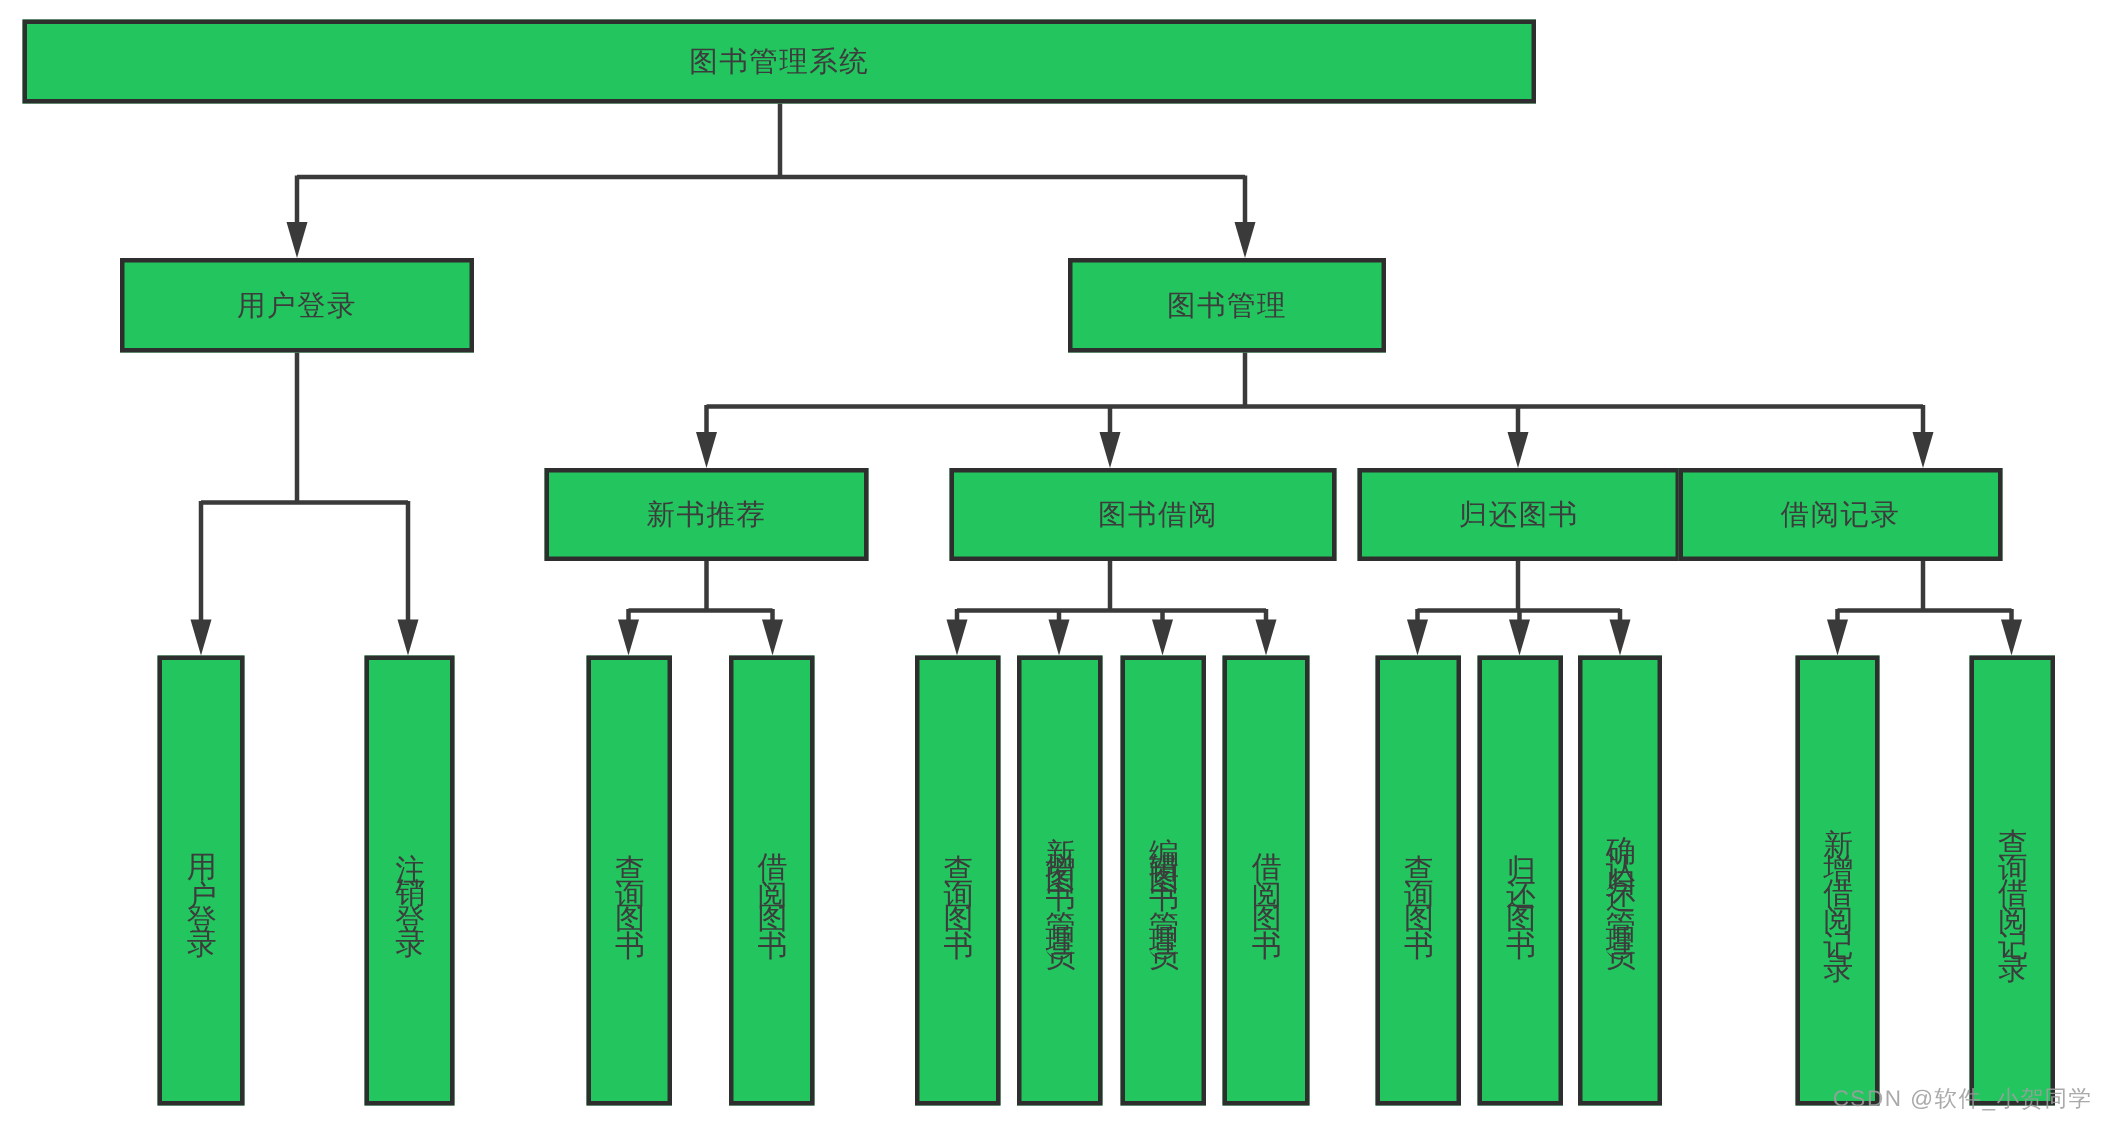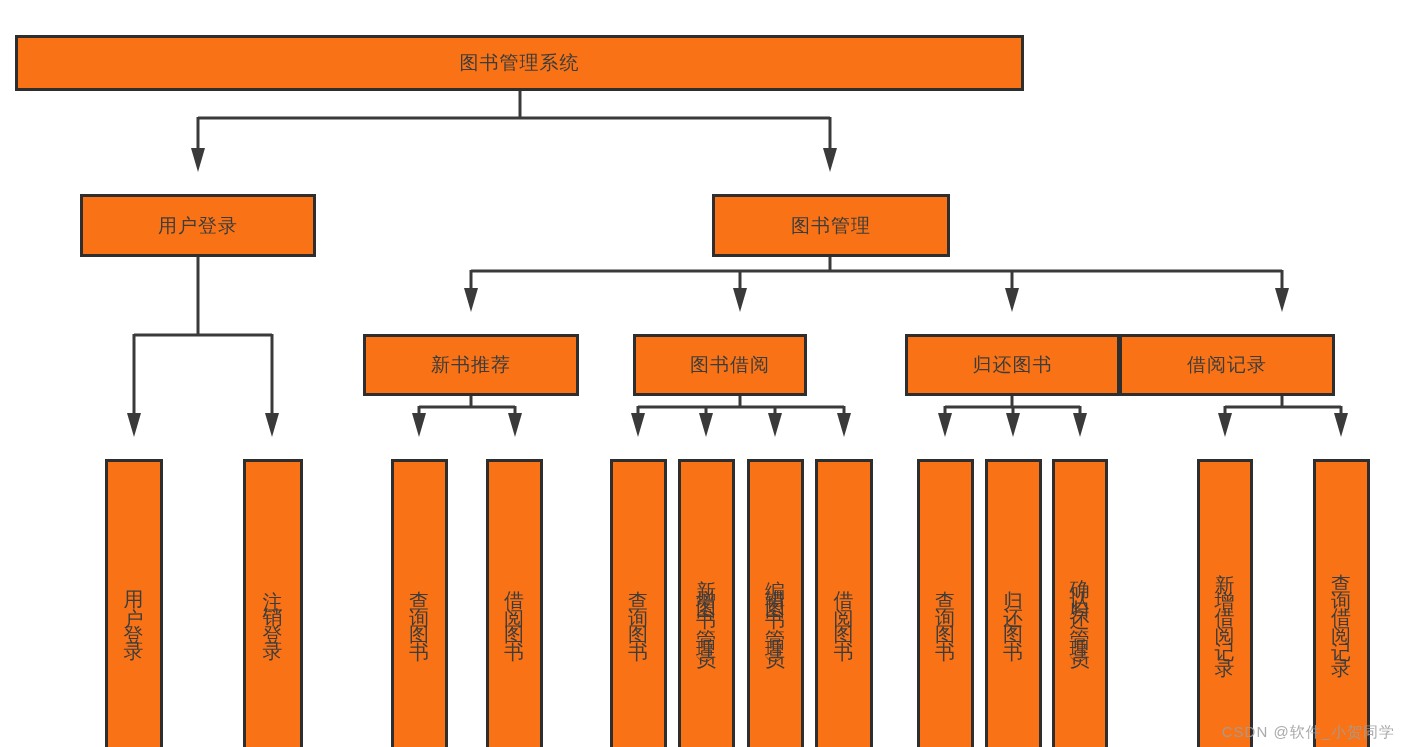--- a/index.html
+++ b/index.html
@@ -10,24 +10,23 @@
     font-family:"Liberation Sans","DejaVu Sans",sans-serif;
     overflow:hidden;
   }
   .wires{position:absolute;left:0;top:0;width:1405px;height:747px;}
   .wires path{stroke:#3a3a3a;stroke-width:3;fill:none;}
   .wires polygon{fill:#3a3a3a;stroke:none;}
   .node{
     position:absolute;
     box-sizing:border-box;
     border:3px solid #2e2e2e;
-    background:#f97316;
+    background:#22c55e;
     display:flex;align-items:center;justify-content:center;
     color:#3c3c3c;
-    margin-top:22px;
   }
   .hlabel{font-size:19px;letter-spacing:1px;white-space:nowrap;}
   .vtext{
     writing-mode:vertical-rl;
     font-size:20px;
     line-height:1;
     white-space:nowrap;
   }
   .watermark{
     position:absolute;
@@ -113,28 +112,28 @@
     </g>
   </svg>
 
   <div class="node" style="left:15px;top:13px;width:1009px;height:56px;">
     <span class="hlabel">图书管理系统</span>
   </div>
 
   <div class="node" style="left:80px;top:172px;width:236px;height:63px;">
     <span class="hlabel">用户登录</span>
   </div>
-  <div class="node" style="left:712px;top:172px;width:238px;height:63px;">
+  <div class="node" style="left:712px;top:172px;width:212px;height:63px;">
     <span class="hlabel">图书管理</span>
   </div>
 
   <div class="node" style="left:363px;top:312px;width:216px;height:62px;">
     <span class="hlabel">新书推荐</span>
   </div>
-  <div class="node" style="left:633px;top:312px;width:174px;height:62px;padding-left:20px;">
+  <div class="node" style="left:633px;top:312px;width:258px;height:62px;padding-left:20px;">
     <span class="hlabel">图书借阅</span>
   </div>
   <div class="node" style="left:905px;top:312px;width:215px;height:62px;">
     <span class="hlabel">归还图书</span>
   </div>
   <div class="node" style="left:1119px;top:312px;width:216px;height:62px;">
     <span class="hlabel">借阅记录</span>
   </div>
 
   <div class="node" style="left:105px;top:437px;width:58px;height:300px;">

